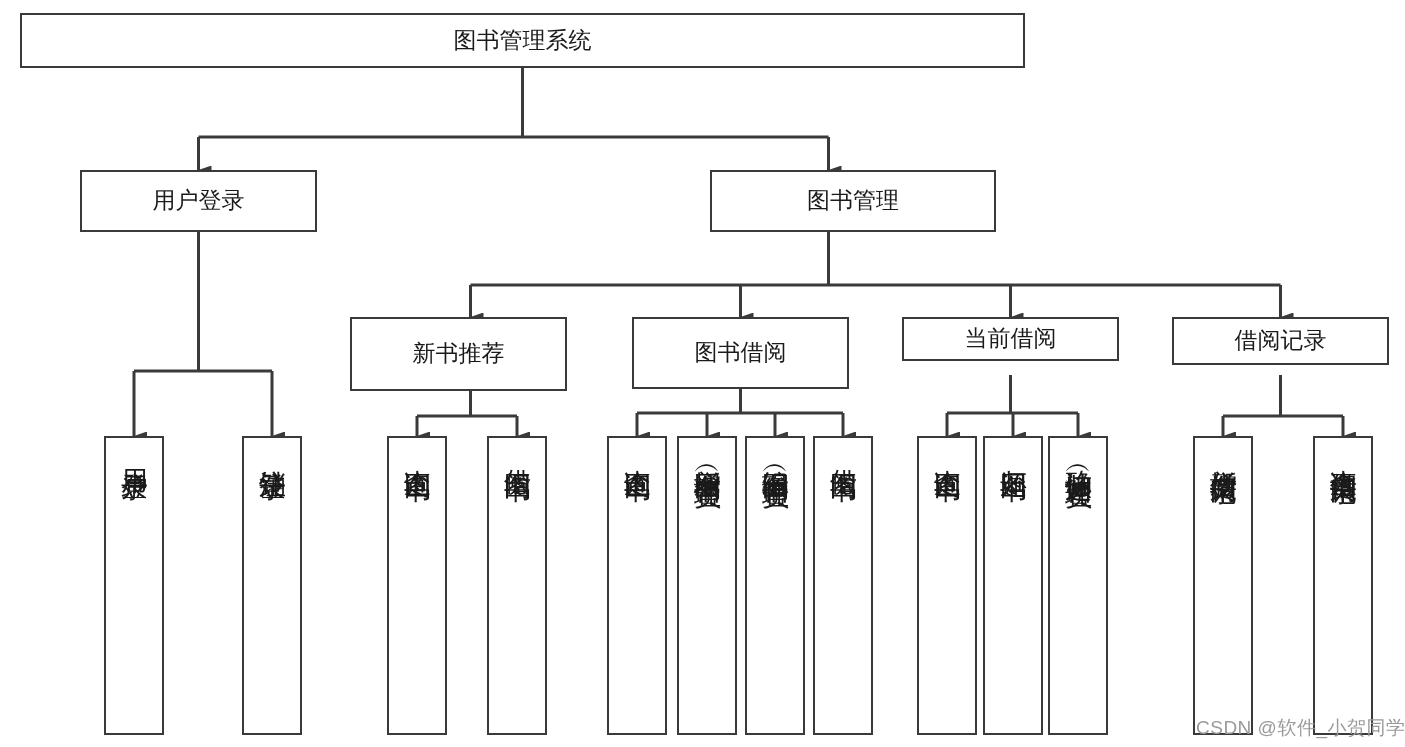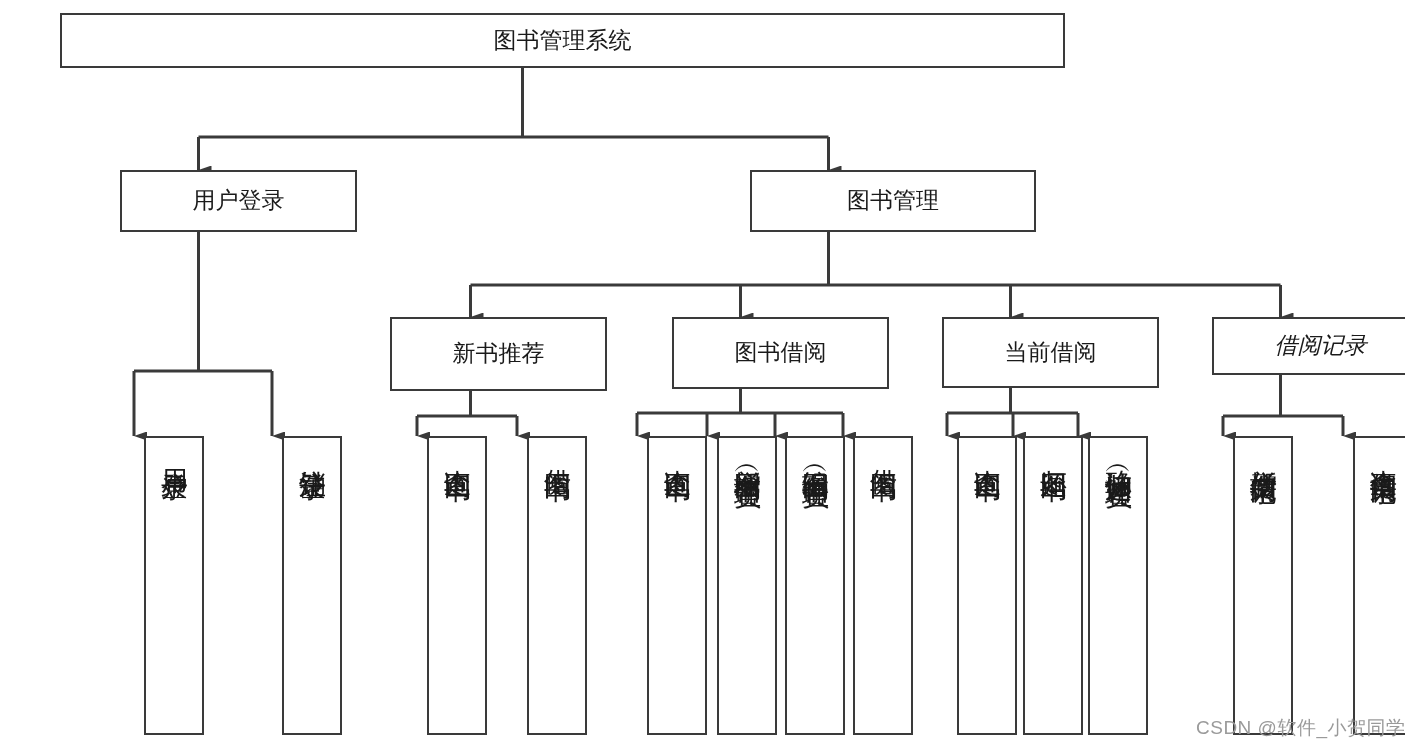--- a/index.html
+++ b/index.html
@@ -26,21 +26,20 @@
   }
   .node {
     position: absolute;
     box-sizing: border-box;
     background: #ffffff;
     border: 2px solid #3a3a3a;
     display: flex;
     align-items: center;
     justify-content: center;
     color: #1a1a1a;
-    margin-left: 40px;
   }
   .node-label {
     display: block;
     text-align: center;
     line-height: 1.18;
     white-space: pre;
   }
   .node.horiz .node-label {
     font-size: 23px;
   }
@@ -118,24 +117,24 @@
       </div>
       <div class="node horiz" style="left: 710px; top: 170px; width: 286px; height: 62px;">
         <span class="node-label">图书管理</span>
       </div>
       <div class="node horiz" style="left: 350px; top: 317px; width: 217px; height: 74px;">
         <span class="node-label">新书推荐</span>
       </div>
       <div class="node horiz" style="left: 632px; top: 317px; width: 217px; height: 72px;">
         <span class="node-label">图书借阅</span>
       </div>
-      <div class="node horiz" style="left: 902px; top: 317px; width: 217px; height: 71px;">
+      <div class="node horiz" style="left: 902px; top: 317px; width: 217px; height: 44px;">
         <span class="node-label">当前借阅</span>
       </div>
-      <div class="node horiz" style="left: 1172px; top: 317px; width: 217px; height: 58px; font-style: italic;">
+      <div class="node horiz" style="left: 1172px; top: 317px; width: 217px; height: 48px;">
         <span class="node-label">借阅记录</span>
       </div>
       <div class="node vert" style="left: 104px; top: 436px; width: 60px; height: 299px;">
         <span class="node-label">用户登录</span>
       </div>
       <div class="node vert" style="left: 242px; top: 436px; width: 60px; height: 299px;">
         <span class="node-label">注销登录</span>
       </div>
       <div class="node vert" style="left: 387px; top: 436px; width: 60px; height: 299px;">
         <span class="node-label">查询图书</span>

